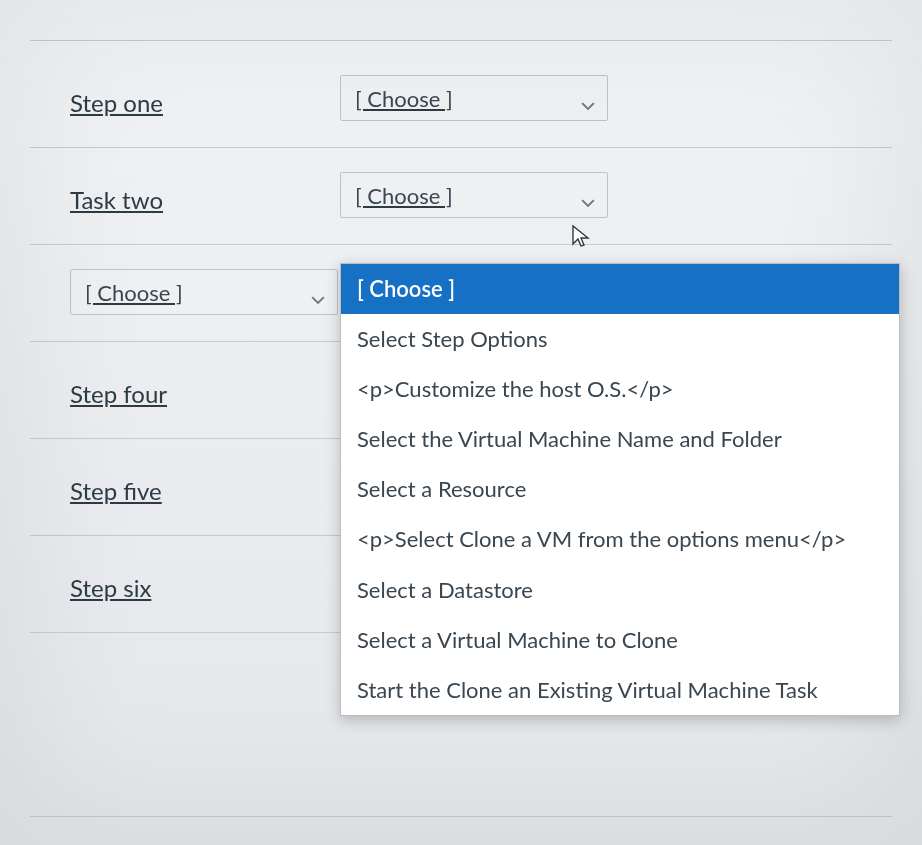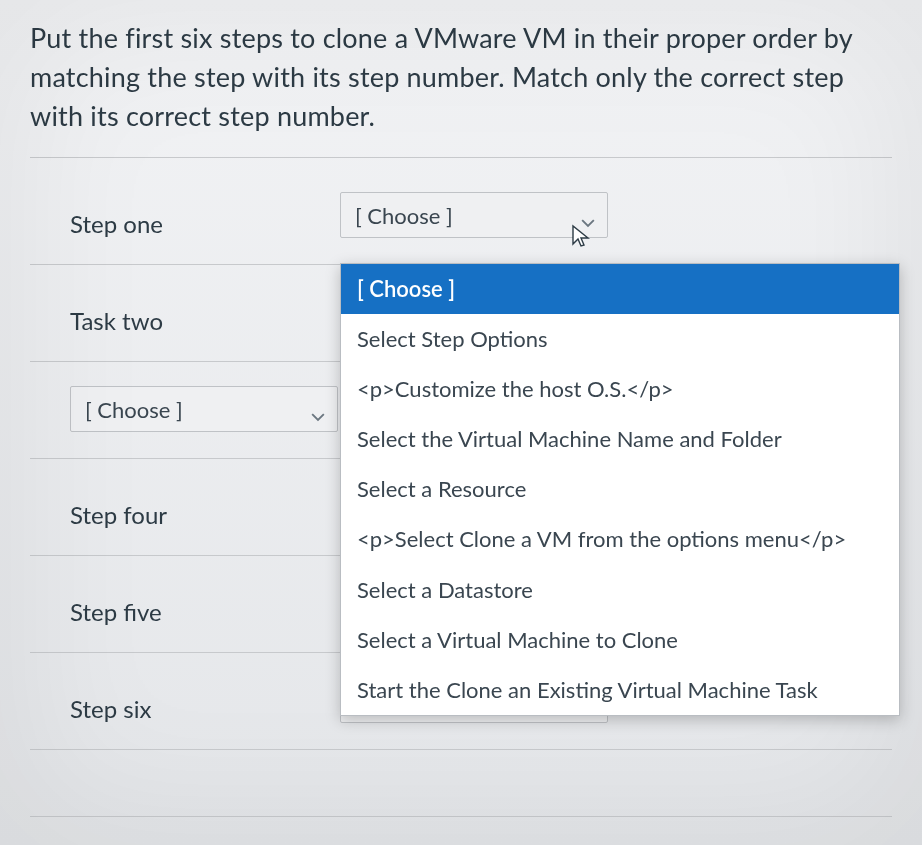--- a/index.html
+++ b/index.html
@@ -28,24 +28,25 @@
   .divider {
     height: 1px;
     background: #c7c9cc;
     margin: 22px 30px 0 30px;
   }
   .rows {
     margin-top: 10px;
   }
   .row {
     display: flex;
-    align-items: flex-end;
+    align-items: center;
     padding: 24px 30px 26px 40px;
     border-bottom: 1px solid #c7c9cc;
     margin: 0 30px;
+    text-decoration: underline;
   }
   .row:last-child { border-bottom: 1px solid #c7c9cc; }
   .step-label {
     width: 270px;
     flex: 0 0 270px;
     font-size: 24px;
     color: #2d3b45;
     padding-top: 8px;
   }
   .select-shell {
@@ -121,21 +122,20 @@
     bottom: 28px;
     height: 1px;
     background: #c7c9cc;
   }
 </style>
 </head>
 <body>
 
 <div class="page">
 
-  <div class="question-text">Put the first six steps to clone a VMware VM in their proper order by matching the step with its step number.  Match only the correct step with its correct step number.</div>
 
   <div class="divider"></div>
 
   <div class="rows">
 
     <div class="row">
       <div class="step-label">Step one</div>
       <div class="select-shell">
         <div class="select-box">
           <span class="placeholder">[ Choose ]</span>

